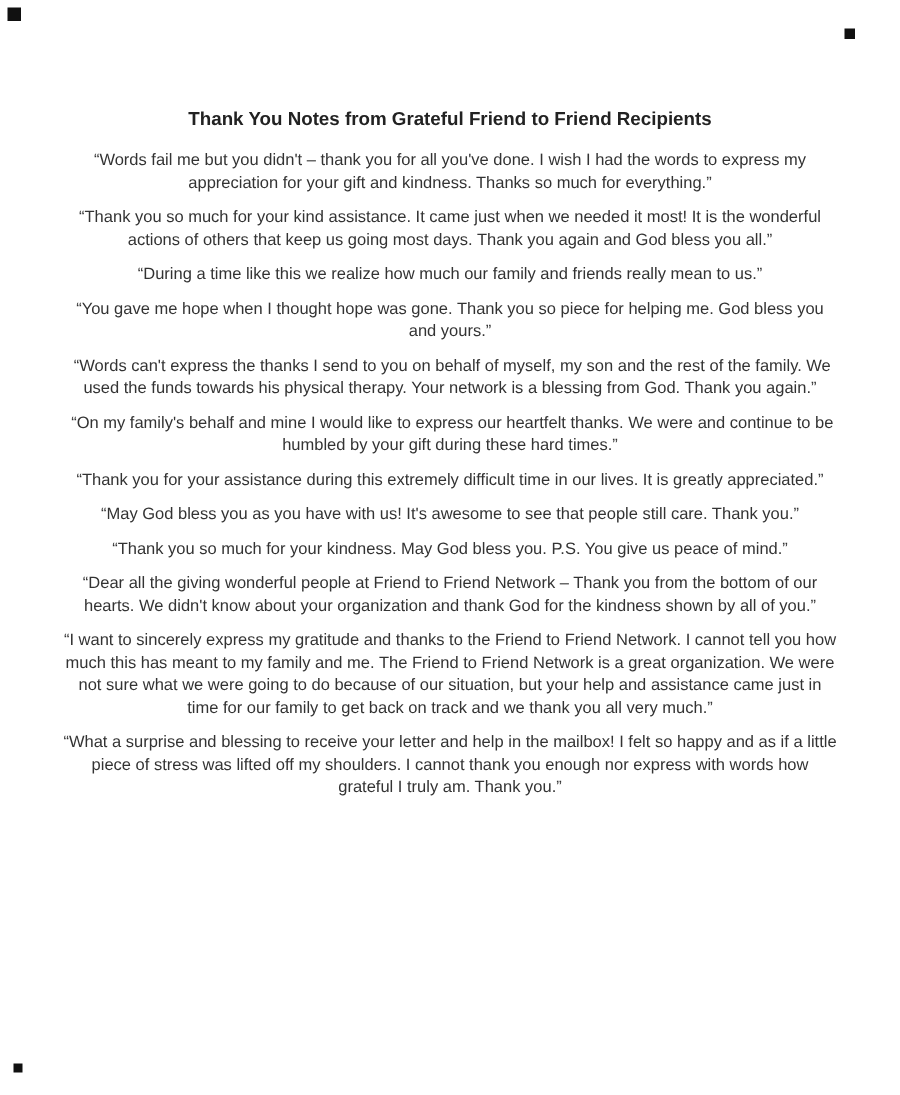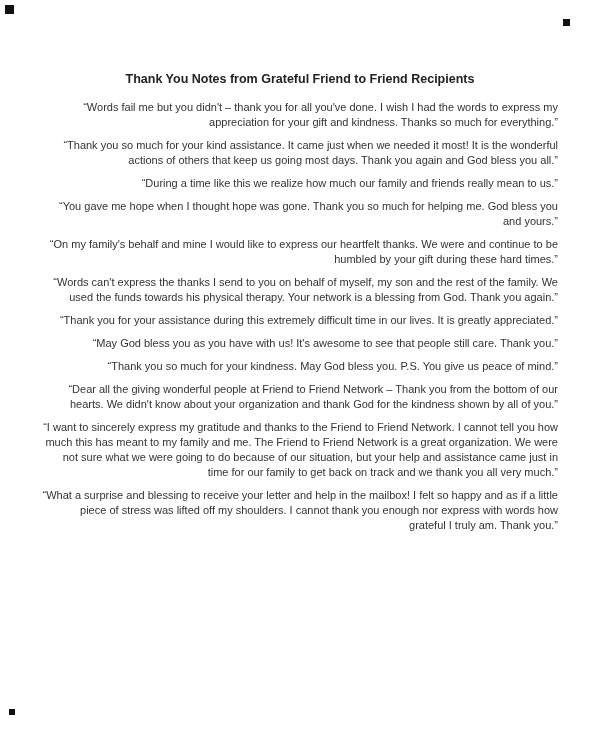--- a/index.html
+++ b/index.html
@@ -27,21 +27,21 @@
     text-align: center;
     color: #222222;
     margin: 0 0 13px 0;
     line-height: 15px;
   }
   .para {
     font-size: 11px;
     line-height: 15px;
     margin: 0 0 8px 0;
     white-space: pre-wrap;
-    text-align: right;
+    text-align: center;
   }
   .corner-mark {
     position: absolute;
     background: #111111;
   }
   .mark-tl { left: 5px;  top: 5px;   width: 9px; height: 9px; }
   .mark-tr { left: 563px; top: 19px; width: 7px; height: 7px; }
   .mark-bl { left: 9px;  top: 709px; width: 6px; height: 6px; }
 </style>
 </head>
@@ -50,22 +50,22 @@
 <div class="corner-mark mark-tl"></div>
 <div class="corner-mark mark-tr"></div>
 <div class="corner-mark mark-bl"></div>
 
 <div class="page">
   <h1 class="doc-title">Thank You Notes from Grateful Friend to Friend Recipients</h1>
 
   <p class="para">“Words fail me but you didn't – thank you for all you've done. I wish I had the words to express my appreciation for your gift and kindness. Thanks so much for everything.”</p>
   <p class="para">“Thank you so much for your kind assistance. It came just when we needed it most! It is the wonderful actions of others that keep us going most days. Thank you again and God bless you all.”</p>
   <p class="para">“During a time like this we realize how much our family and friends really mean to us.”</p>
-  <p class="para">“You gave me hope when I thought hope was gone. Thank you so much for helping me. God bless you and yours.”</p>
+  <p class="para">“You gave me hope when I thought hope was gone. Thank you so piece for helping me. God bless you and yours.”</p>
+  <p class="para"> “Words can't express the thanks I send to you on behalf of myself, my son and the rest of the family. We used the funds towards his physical therapy. Your network is a blessing from God. Thank you again.”</p>
   <p class="para"> “On my family's behalf and mine I would like to express our heartfelt thanks. We were and continue to be humbled by your gift during these hard times.”</p>
-  <p class="para"> “Words can't express the thanks I send to you on behalf of myself, my son and the rest of the family. We used the funds towards his physical therapy. Your network is a blessing from God. Thank you again.”</p>
   <p class="para">“Thank you for your assistance during this extremely difficult time in our lives. It is greatly appreciated.”</p>
   <p class="para">“May God bless you as you have with us! It's awesome to see that people still care. Thank you.”</p>
   <p class="para">“Thank you so much for your kindness. May God bless you. P.S. You give us peace of mind.”</p>
   <p class="para">“Dear all the giving wonderful people at Friend to Friend Network – Thank you from the bottom of our hearts. We didn't know about your organization and thank God for the kindness shown by all of you.”</p>
   <p class="para">“I want to sincerely express my gratitude and thanks to the Friend to Friend Network. I cannot tell you how much this has meant to my family and me. The Friend to Friend Network is a great organization. We were not sure what we were going to do because of our situation, but your help and assistance came just in time for our family to get back on track and we thank you all very much.”</p>
   <p class="para">“What a surprise and blessing to receive your letter and help in the mailbox! I felt so happy and as if a little piece of stress was lifted off my shoulders. I cannot thank you enough nor express with words how grateful I truly am. Thank you.”</p>
 </div>
 
 </body></html>

